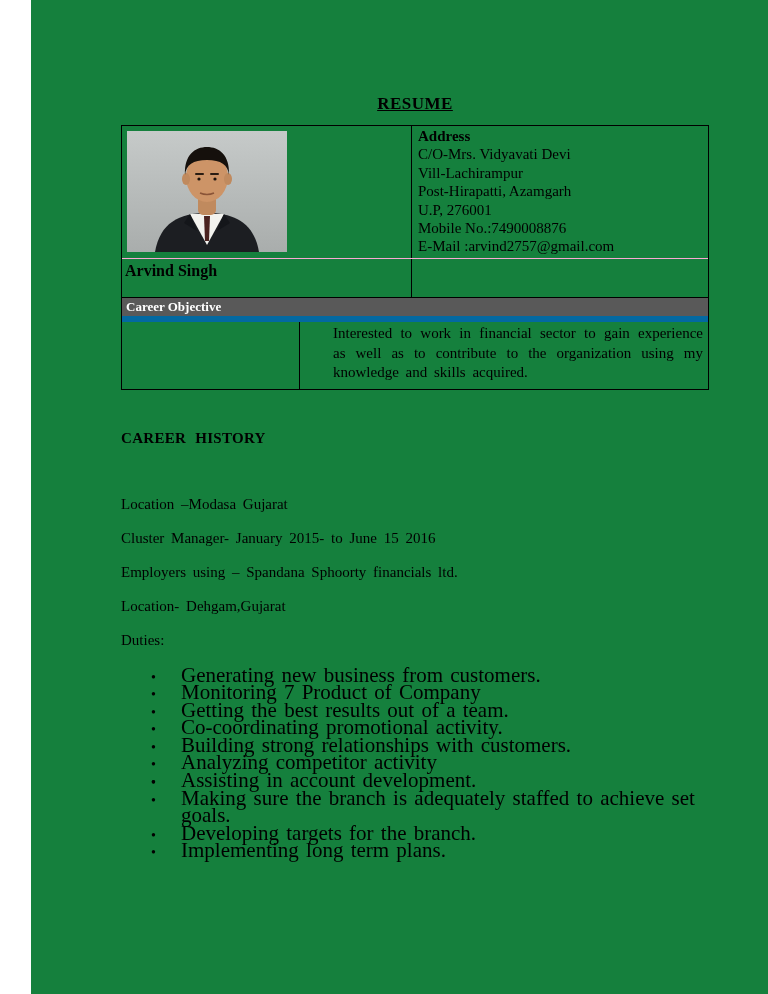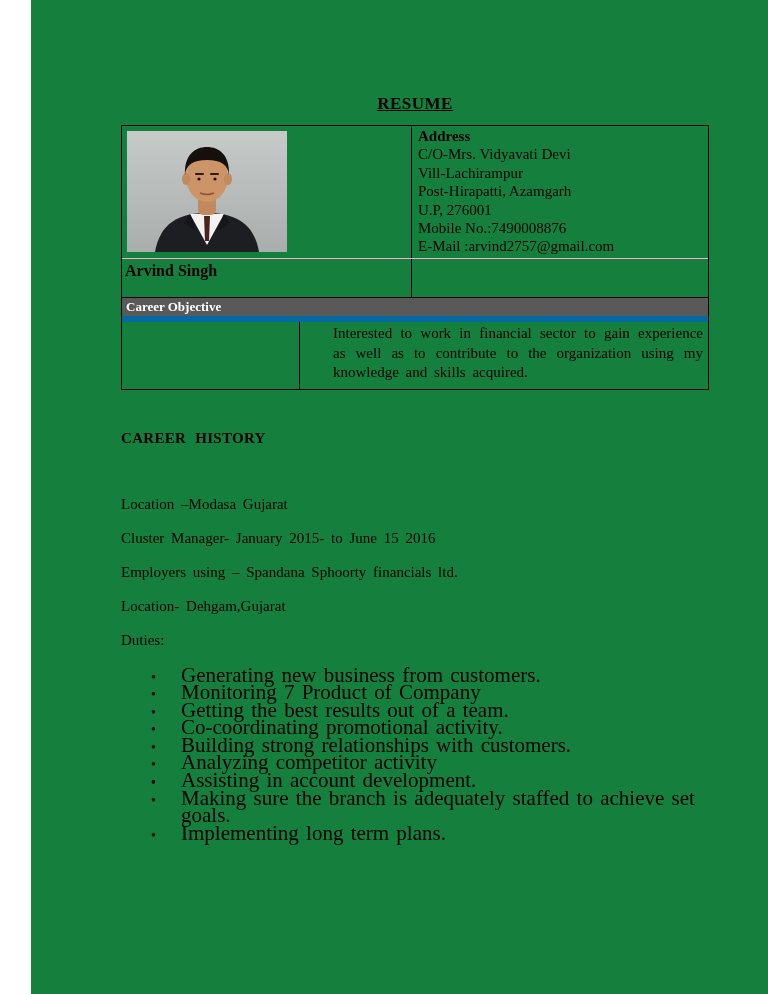--- a/index.html
+++ b/index.html
@@ -149,18 +149,19 @@
       <ul class="duties">
         <li><span class="bullet"></span><span>Generating new business from customers.</span></li>
         <li><span class="bullet"></span><span>Monitoring 7 Product of Company</span></li>
         <li><span class="bullet"></span><span>Getting the best results out of a team.</span></li>
         <li><span class="bullet"></span><span>Co-coordinating promotional activity.</span></li>
         <li><span class="bullet"></span><span>Building strong relationships with customers.</span></li>
         <li><span class="bullet"></span><span>Analyzing competitor activity</span></li>
         <li><span class="bullet"></span></li>
         <li><span class="bullet"></span><span>Assisting in account development.</span></li>
         <li><span class="bullet"></span><span>Making sure the branch is adequately staffed to achieve set goals.</span></li>
+        <li><span class="bullet"></span><span>Developing targets for the branch.</span></li>
         <li><span class="bullet"></span><span>Implementing long term plans.</span></li>
       </ul>
     </div>
 
   </div>
 </div>
 
 </body></html>

